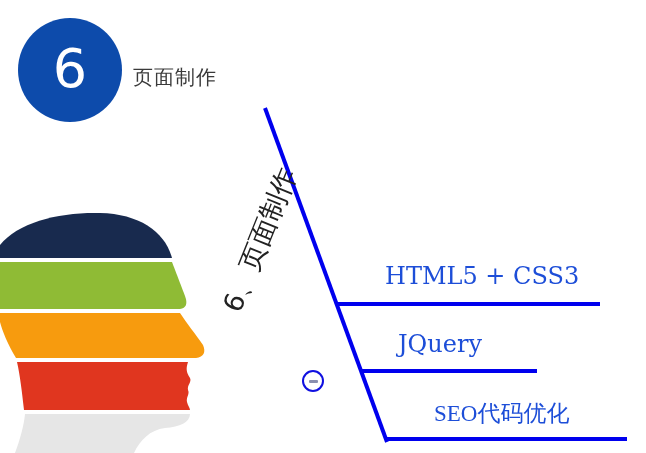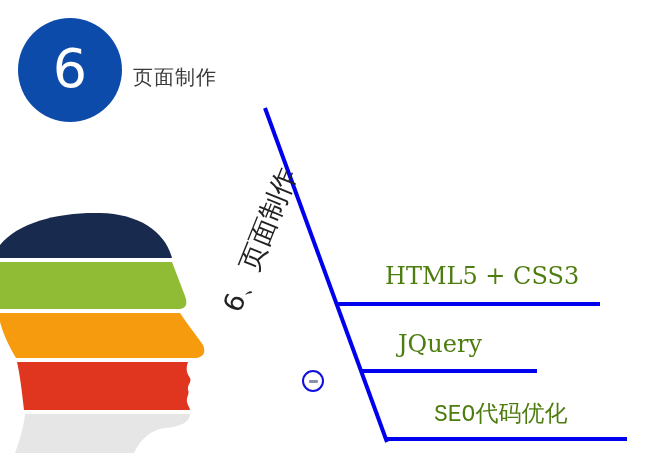--- a/index.html
+++ b/index.html
@@ -19,24 +19,24 @@
       font-family: "DejaVu Sans", sans-serif; letter-spacing: 1px; margin-top: 8px;
     }
     svg.canvas { position: absolute; left: 0; top: 0; }
     .topic-label {
       position: absolute; left: 260px; top: 240px;
       transform: translate(-50%, -50%) rotate(-68deg);
       font-size: 27px; color: #222; white-space: nowrap;
       font-family: "DejaVu Sans", sans-serif;
     }
     .branch-label {
-      position: absolute; color: #4d7c0f; white-space: nowrap;
+      position: absolute; color: #1d4ed8; white-space: nowrap;
       font-family: "DejaVu Serif", "Liberation Serif", serif; font-size: 24px;
     }
-    .branch-label.sans { font-family: Liberation Mono, monospace; font-size: 23px; }
+    .branch-label.sans { font-family: Liberation Serif, serif; font-size: 23px; }
     .collapse-btn {
       position: absolute; left: 302px; top: 370px; width: 18px; height: 18px;
       border: 2px solid #1010e0; border-radius: 50%; background: #fff;
       display: flex; align-items: center; justify-content: center; cursor: pointer;
     }
     .collapse-btn i { display: block; width: 9px; height: 3px; background: #8a8fb0; border-radius: 1px; }
   </style>
 </head>
 <body>
 

